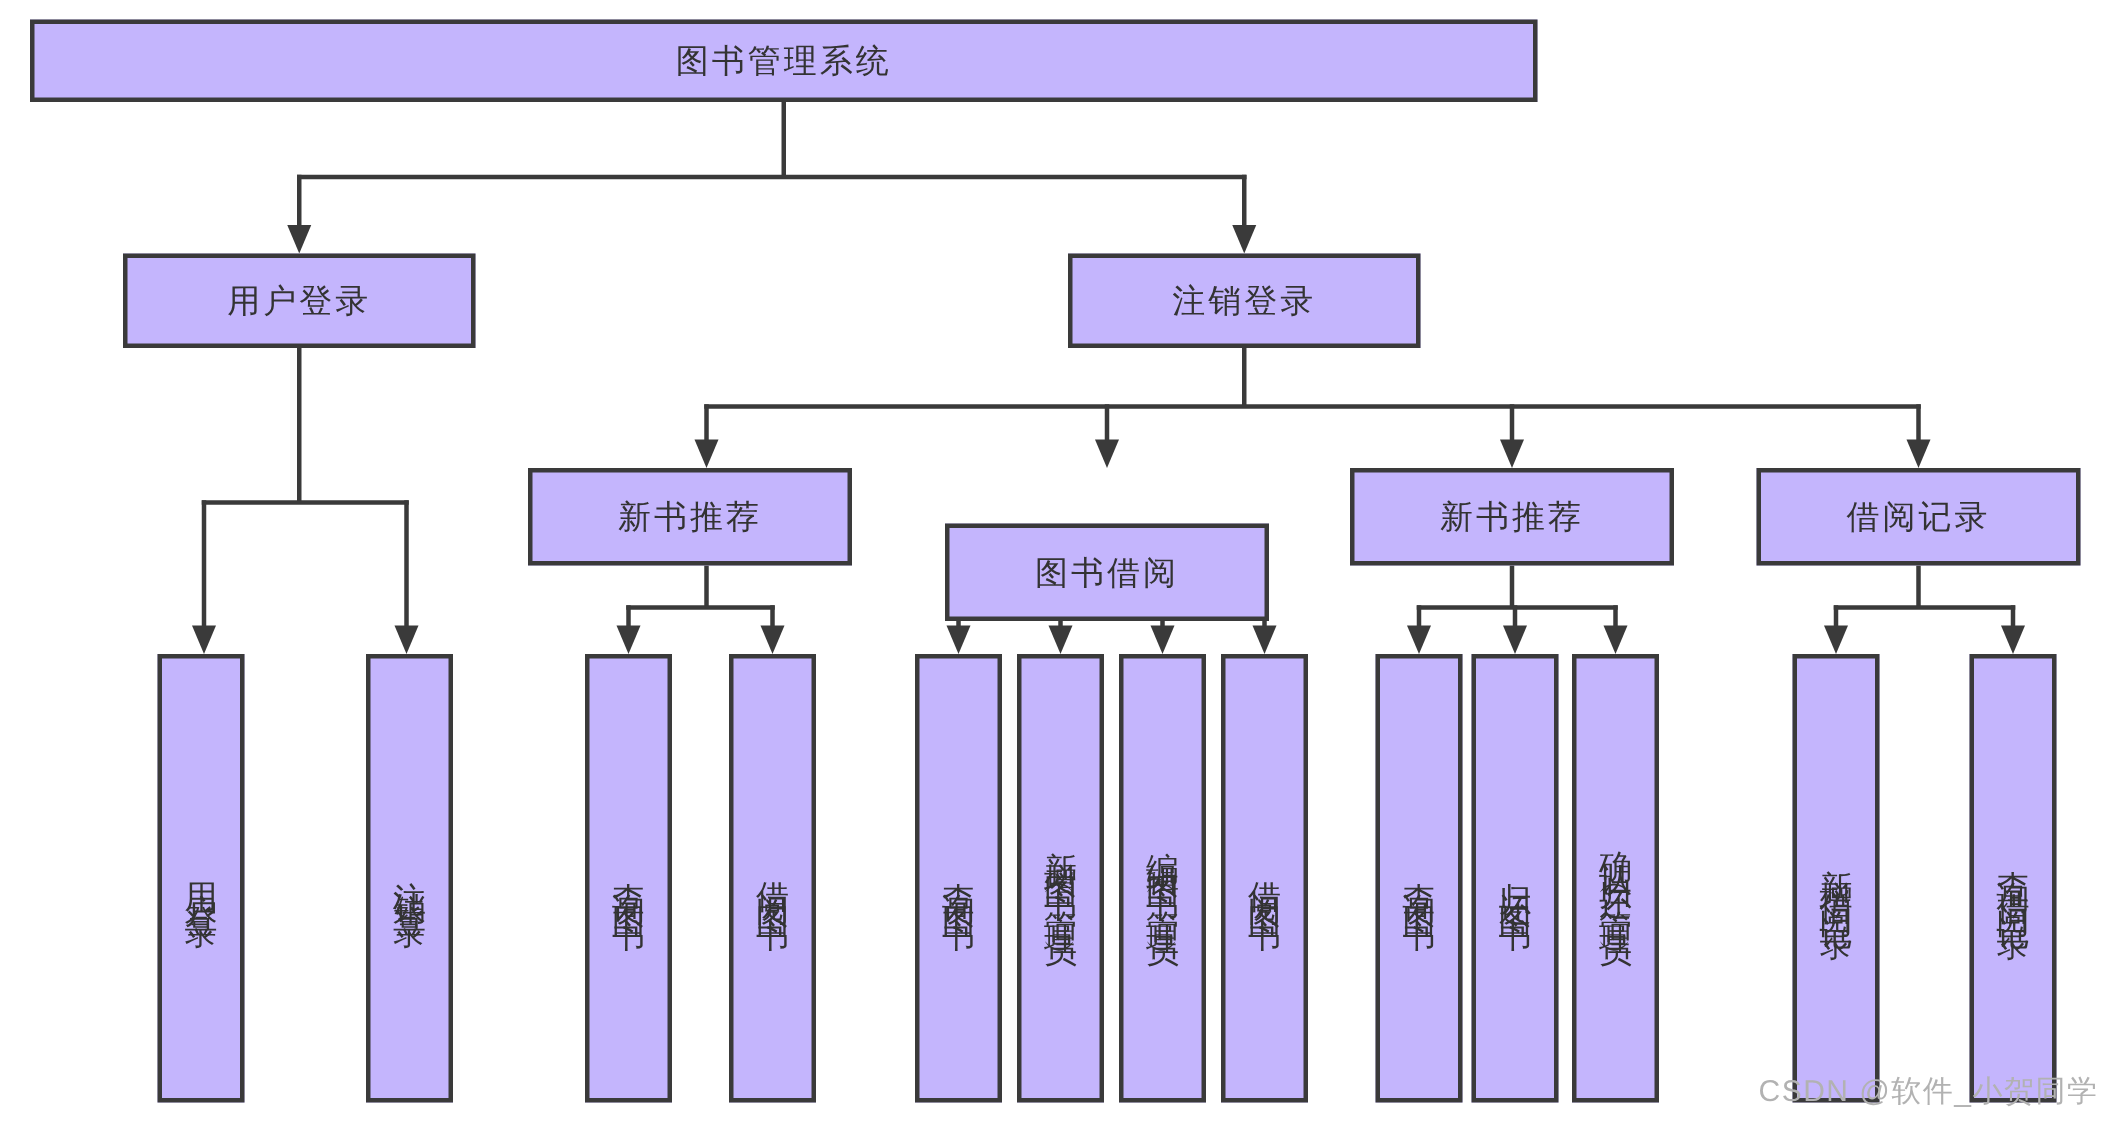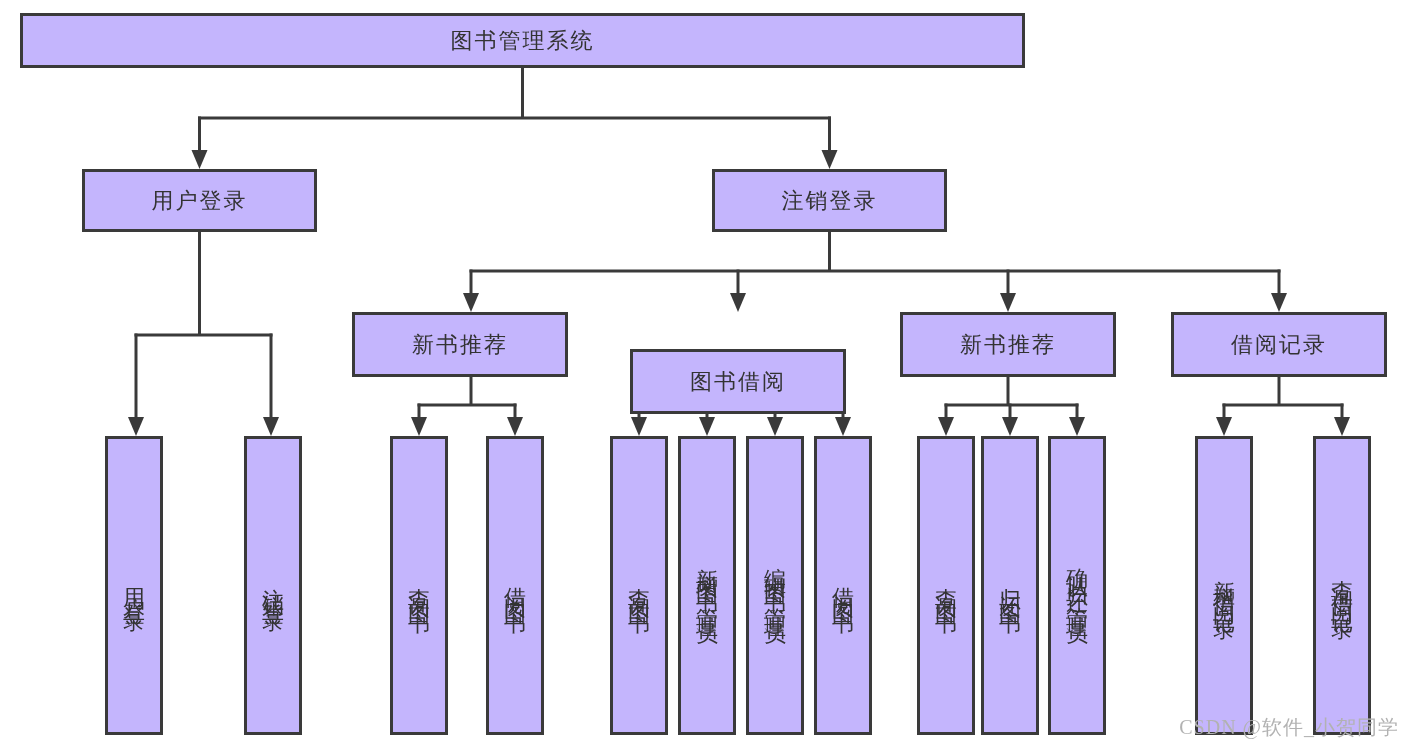--- a/index.html
+++ b/index.html
@@ -51,21 +51,21 @@
     white-space: nowrap;
   }
   .watermark {
     position: absolute;
     top: 714px;
     right: 6px;
     font-size: 20px;
     color: #b2b2b2;
     letter-spacing: 1px;
     z-index: 5;
-    font-family: Liberation Serif, serif;
+    font-family: Liberation Sans, sans-serif;
   }
   svg line     { stroke: #3a3a3a; stroke-width: 3; }
   svg polygon  { fill: #3a3a3a; }
 </style>
 </head>
 <body>
 
 <div id="stage">
 
   <svg id="connectors" viewBox="0 0 1405 747">

